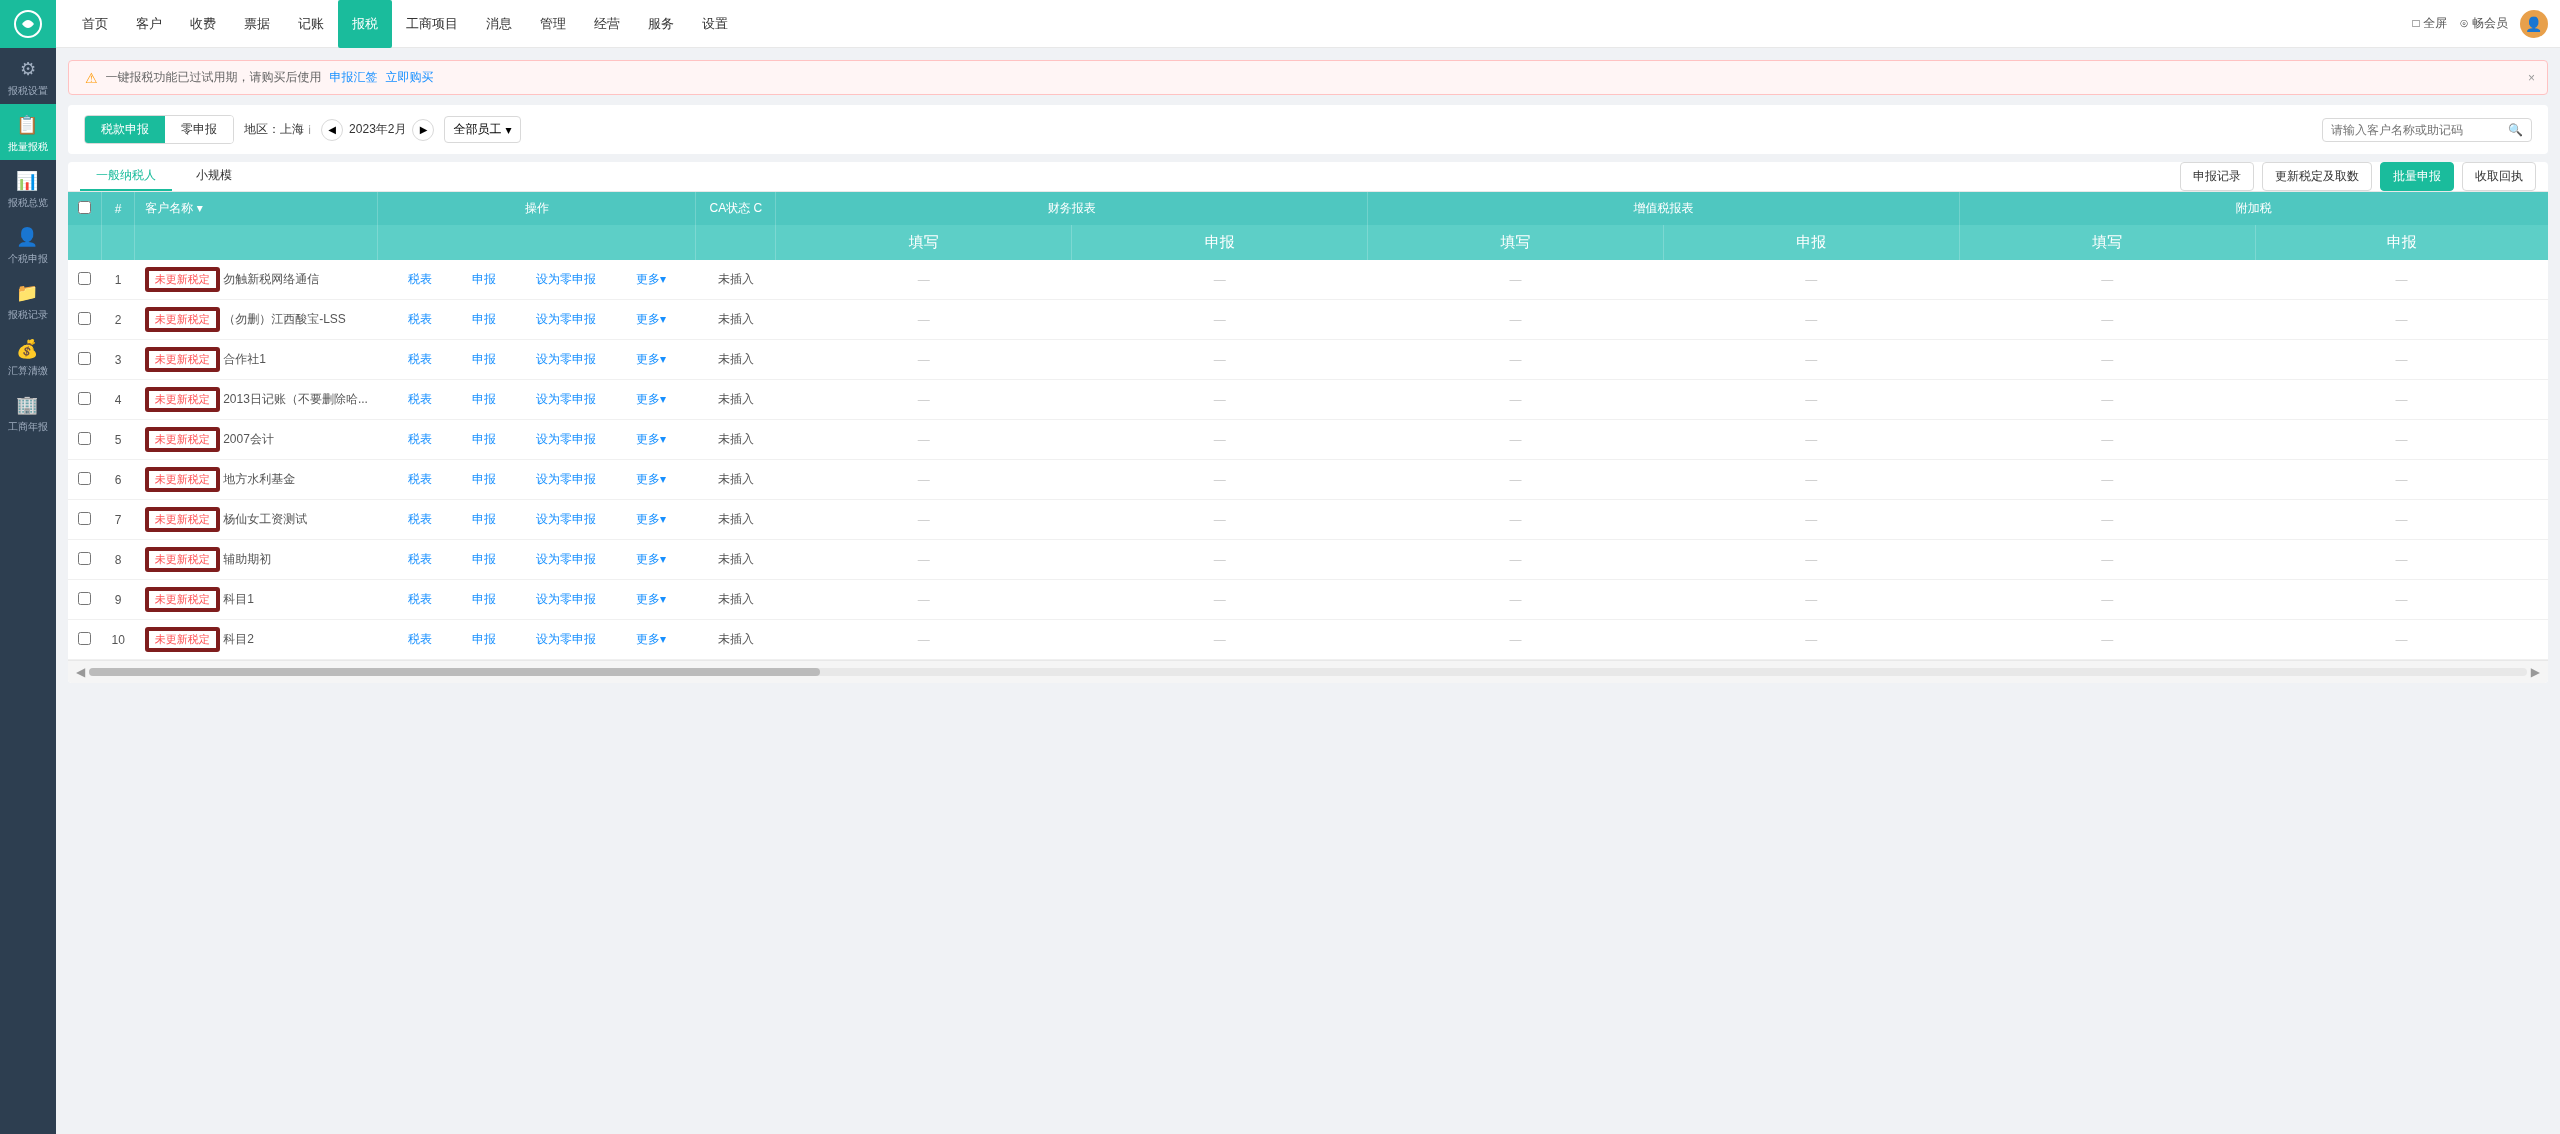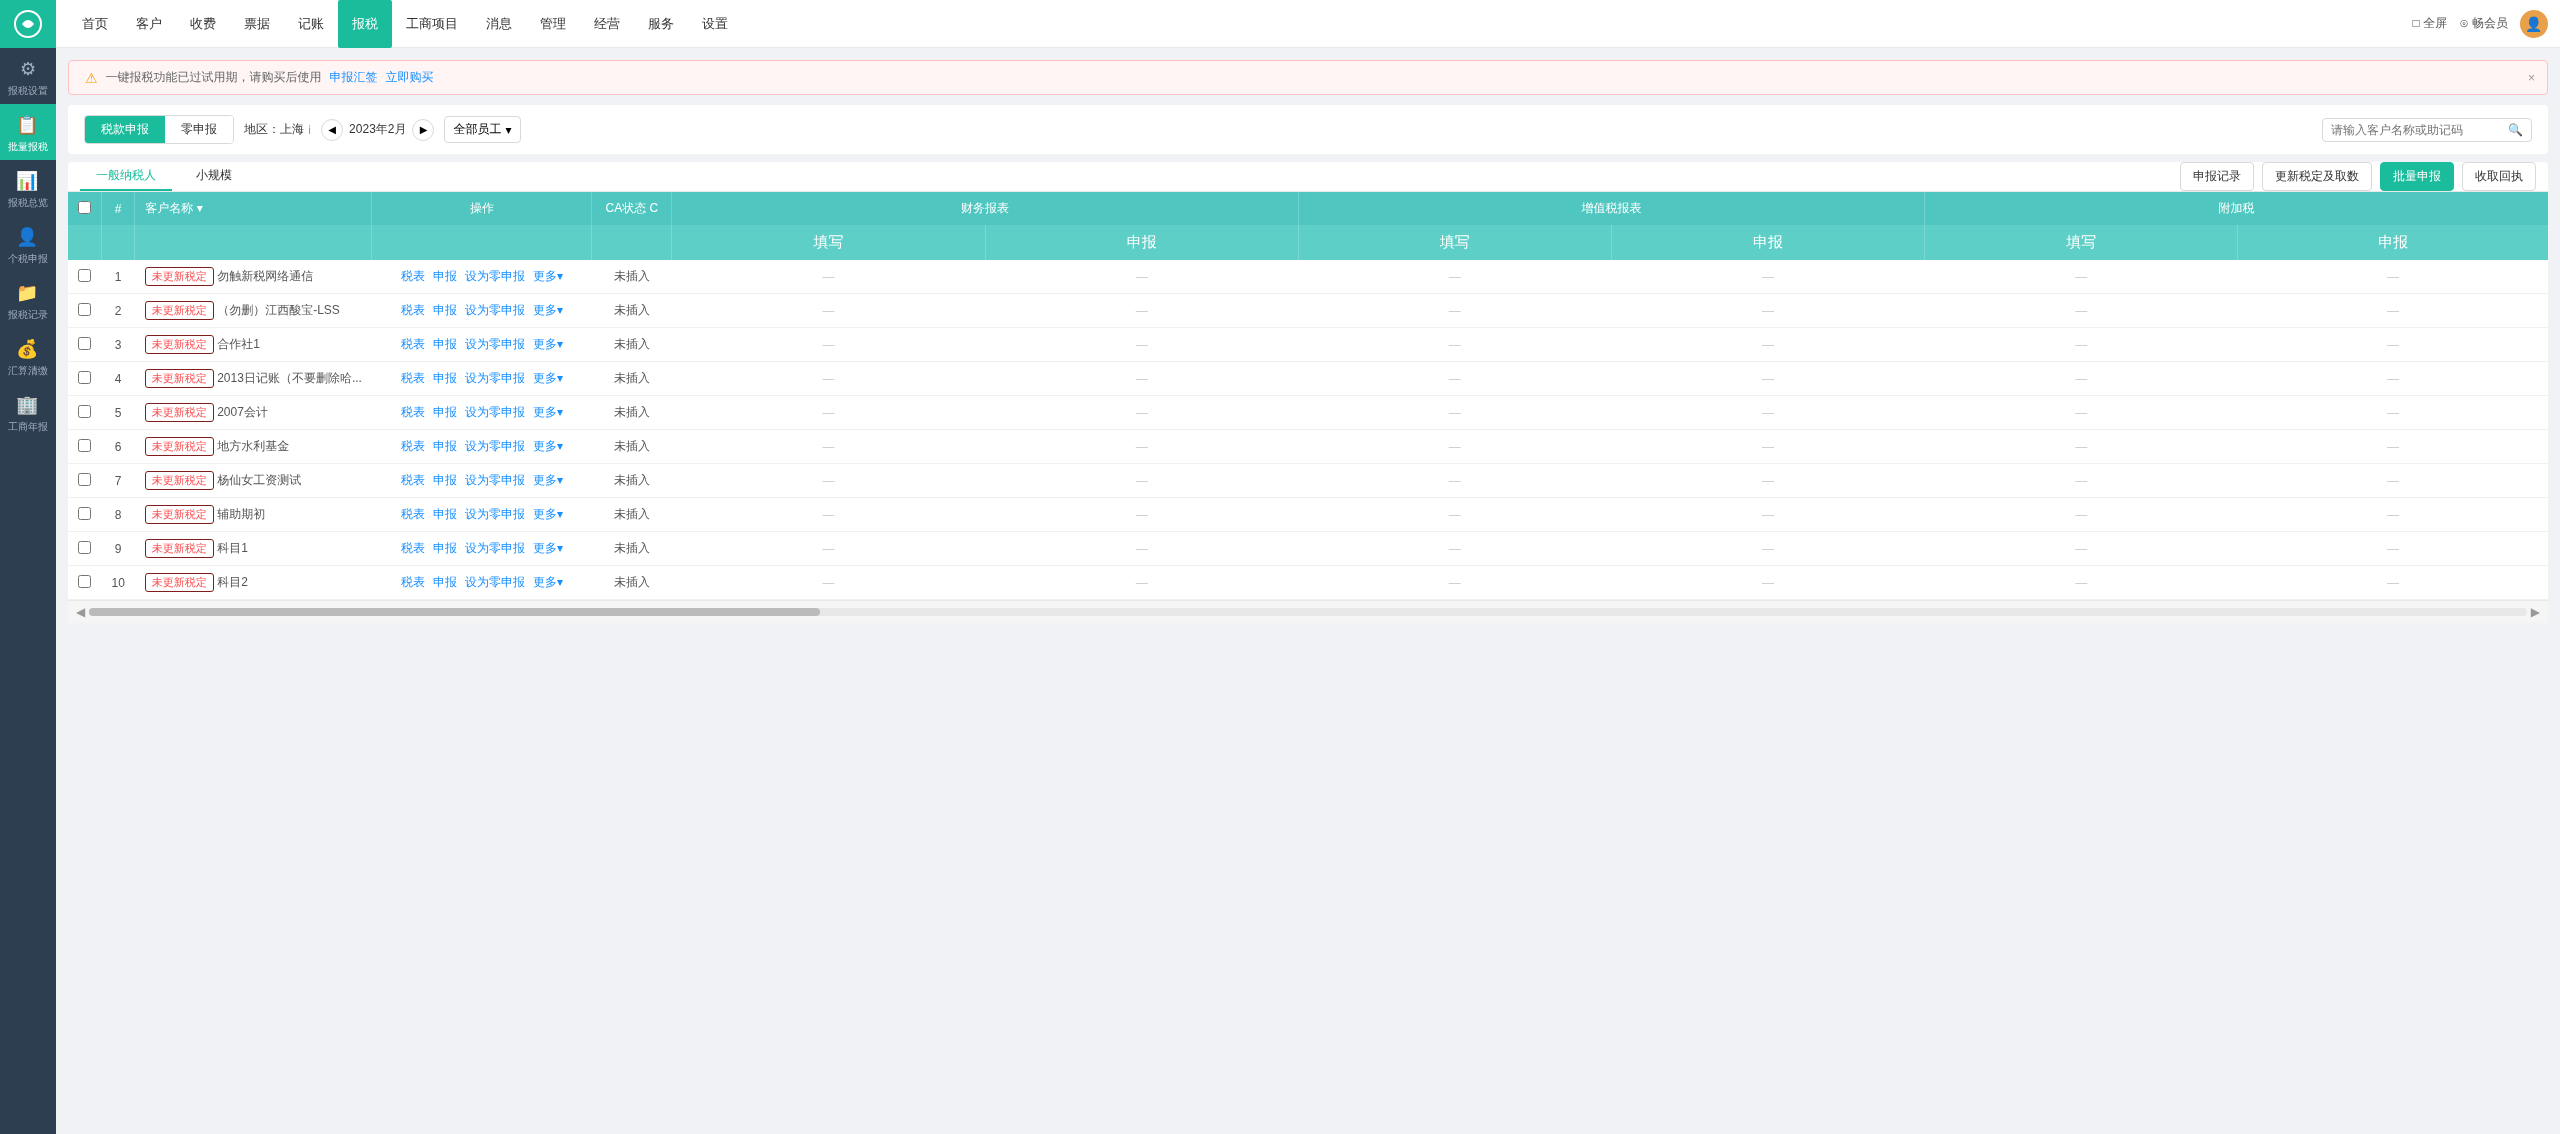--- a/index.html
+++ b/index.html
@@ -227,27 +227,27 @@
     tbody td {
       padding: 7px 10px;
       text-align: center;
       color: #555;
       white-space: nowrap;
     }
     .td-left { text-align: left; }
     .status-badge {
       display: inline-block;
       padding: 1px 6px;
-      border: 1px solid #7f1d1d;
+      border: 4px solid #7f1d1d;
       color: #ff4d4f;
       border-radius: 3px;
       font-size: 11px;
     }
     .link-btn {
-      color: #1890ff; cursor: pointer; margin: 0 4px;
+      color: #1890ff; cursor: pointer; margin: 0 20px;
       background: none; border: none; font-size: 12px;
     }
     .dash { color: #ccc; }
 
     
     .scrollbar-row {
       background: #f5f5f5;
       padding: 4px;
       display: flex;
       align-items: center;

